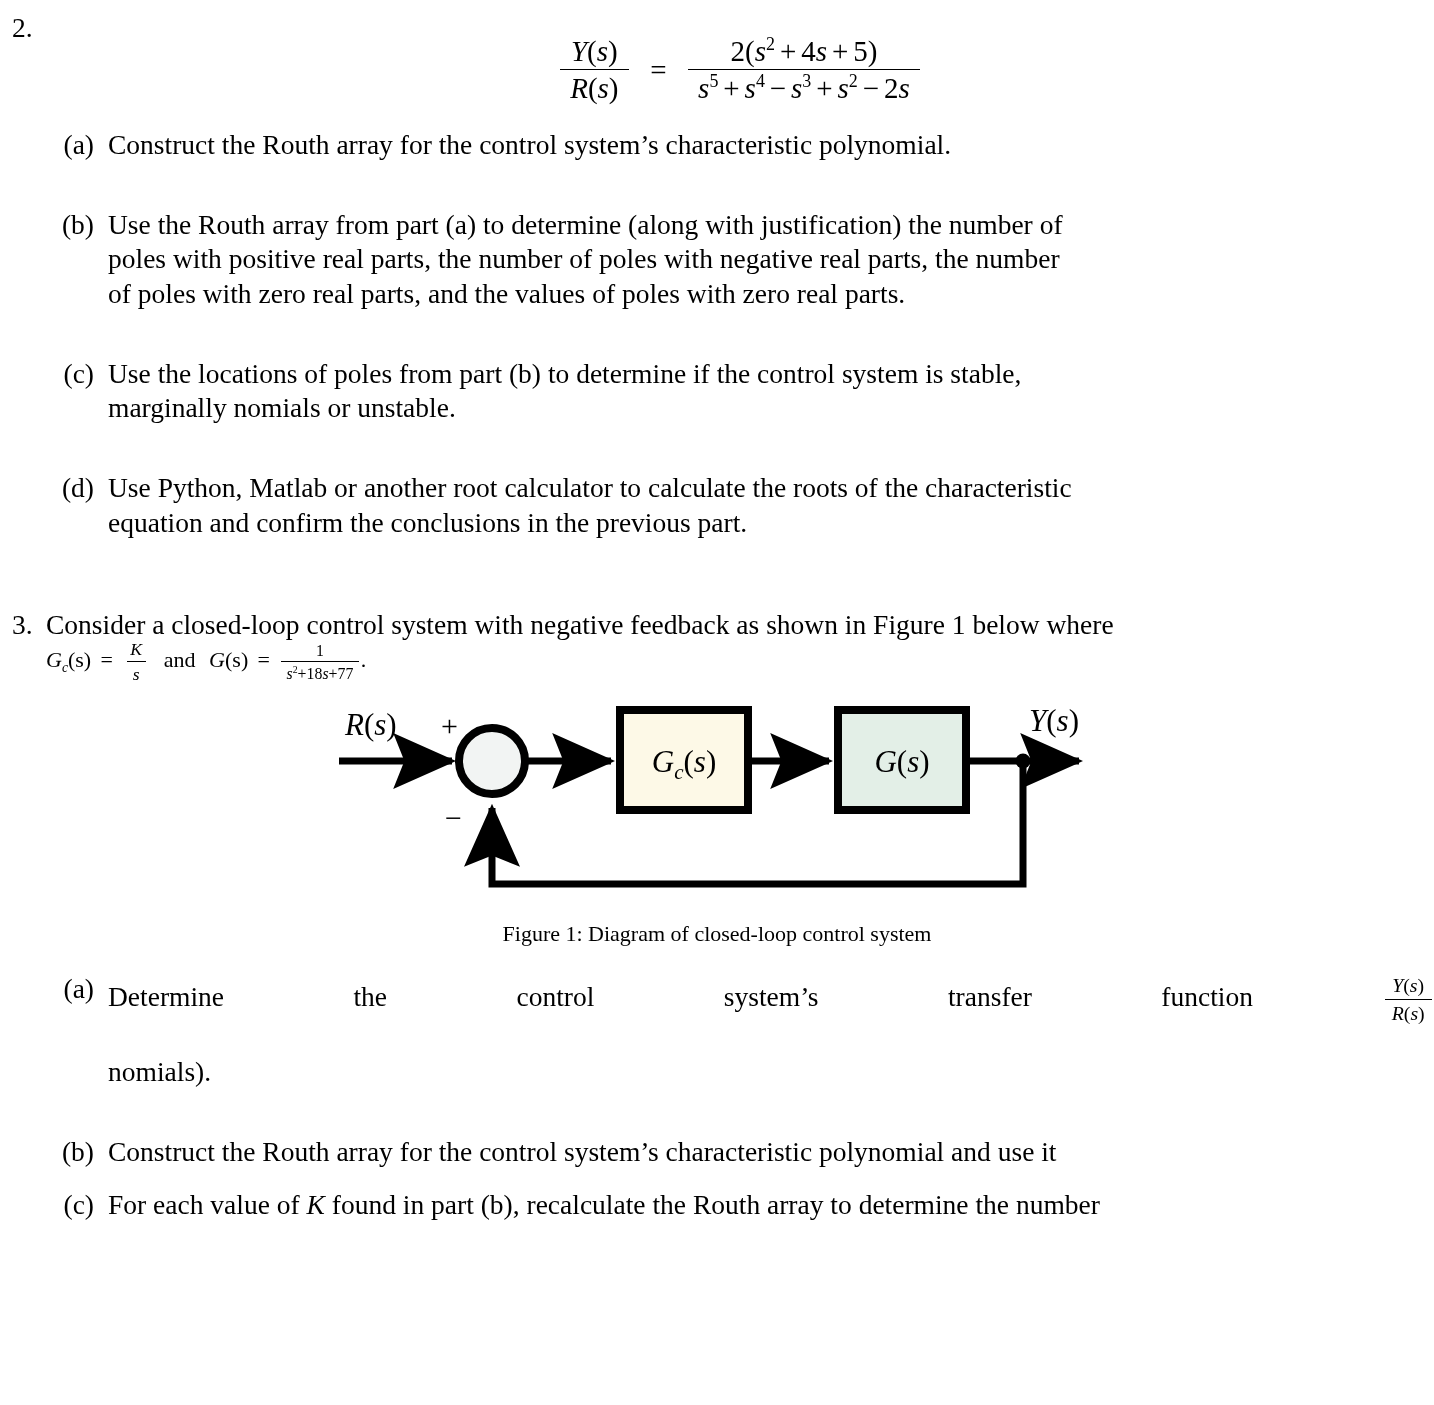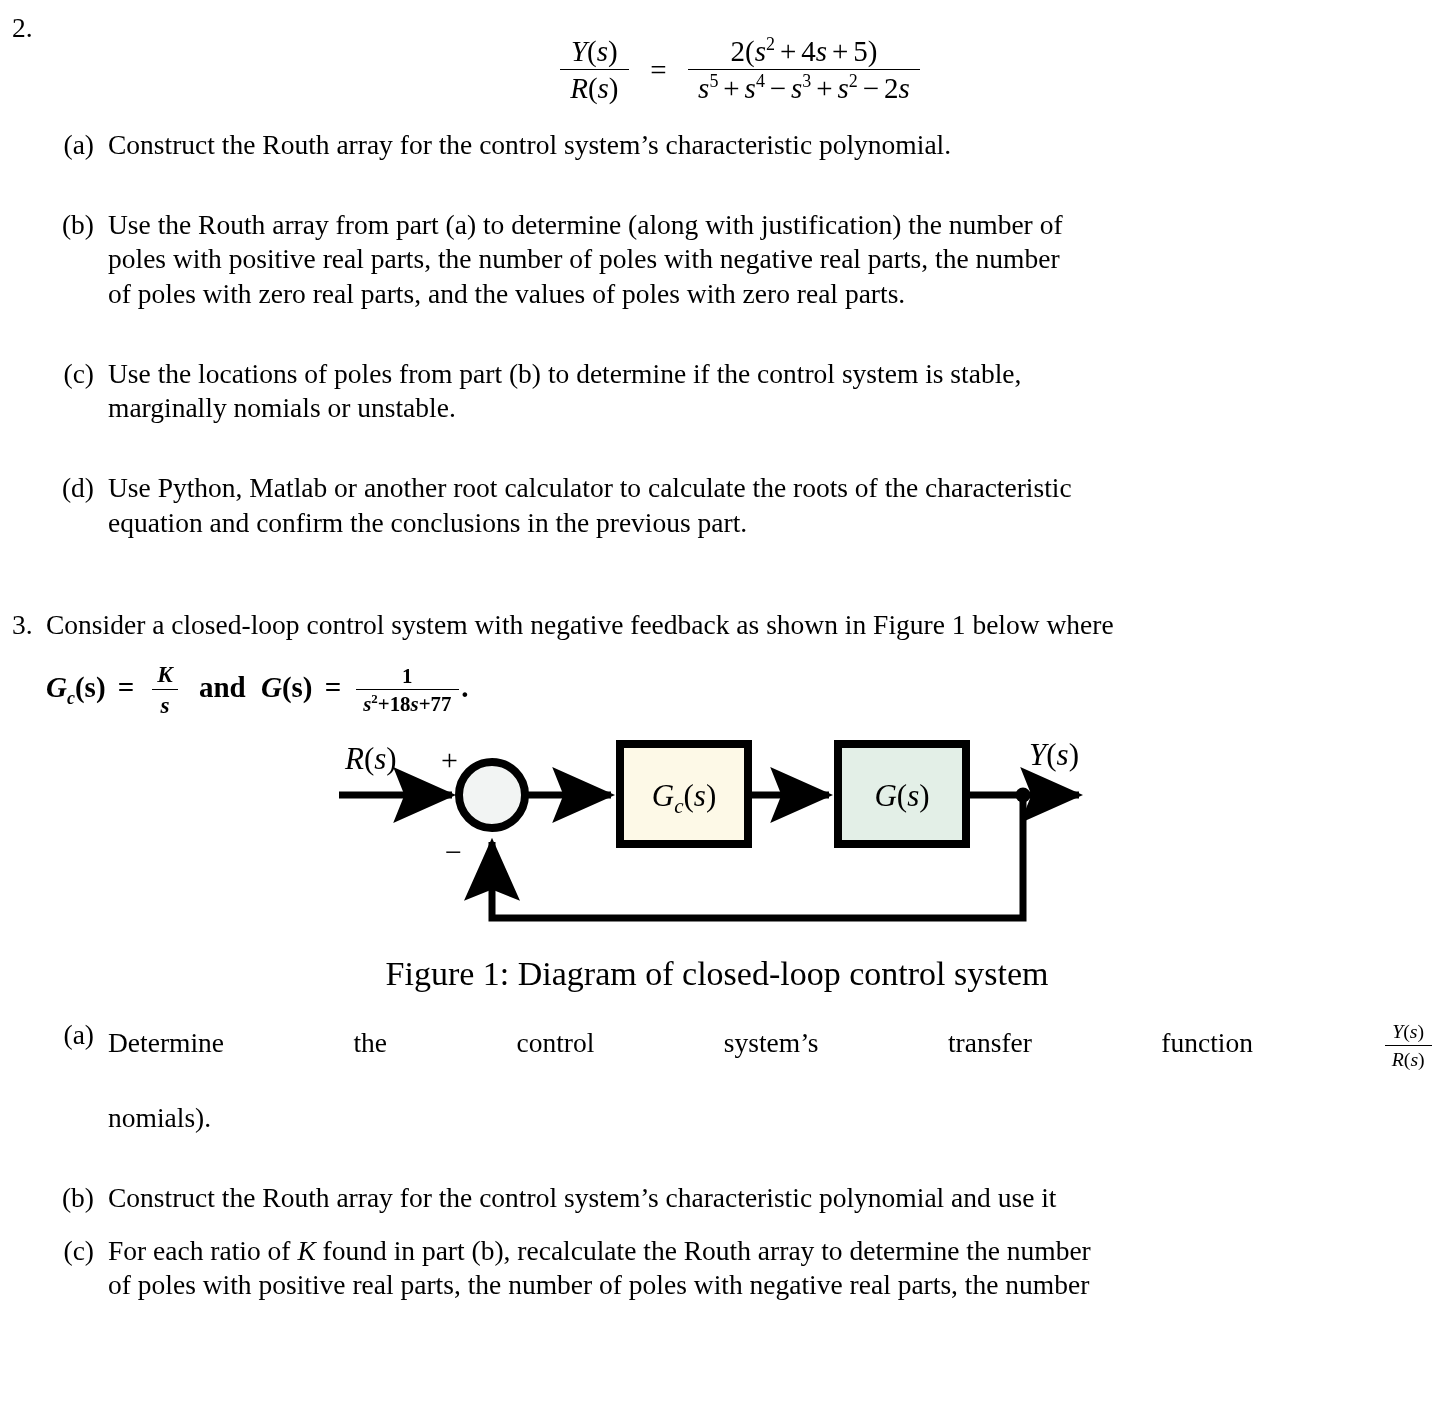--- a/index.html
+++ b/index.html
@@ -112,21 +112,21 @@
     position: relative;
     width: 1434px;
     margin-top: 14px;
   }
   .diagram {
     display: block;
     margin: 0 auto;
   }
   .fig-caption {
     text-align: center;
-    font-size: 34px;
+    font-size: 22px;
     margin-top: 10px;
   }
 </style>
 </head>
 <body>
 
 <div class="page">
 
   <div class="problem" style="margin-top:14px;">
     <div class="prob-num">2.</div>
@@ -176,21 +176,21 @@
         </div>
       </div>
     </div>
   </div>
 
   <div class="problem" style="margin-top:40px;">
     <div class="prob-num">3.</div>
     <div class="prob-body">
       <div class="prob-line" style="white-space:nowrap;">Consider a closed-loop control system with negative feedback as shown in Figure 1 below where</div>
 
-      <div style="margin-top:24px; font-size:29px;font-weight:bold;">
+      <div style="margin-top:2px; font-size:22px;">
         <span class="mi">G</span><sub class="sb">c</sub><span class="mn">(s)</span>
         <span class="op">=</span>
         <span class="frac frac-sm2">
           <span class="num mi">K</span>
           <span class="den mi">s</span>
         </span>
         <span style="padding:0 8px;">and</span>
         <span class="mi">G</span><span class="mn">(s)</span>
         <span class="op">=</span>
         <span class="frac frac-sm">
@@ -273,25 +273,24 @@
         <div class="sub-label">(b)</div>
         <div class="sub-body">
           <div class="just-line">Construct the Routh array for the control system’s characteristic polynomial and use it</div>
         </div>
       </div>
 
       <div class="subitem">
         <div class="sub-label">(c)</div>
         <div class="sub-body">
           <div class="just-line">
-            <span>For each ratio of</span>
+            <span>For each value of</span>
             <span class="mi">K</span>
             <span>found in part (b), recalculate the Routh array to determine the number</span>
           </div>
-          <div class="just-line">of poles with positive real parts, the number of poles with negative real parts, the number</div>
 
         </div>
       </div>
 
     </div>
   </div>
 
 </div>
 
 </body></html>

